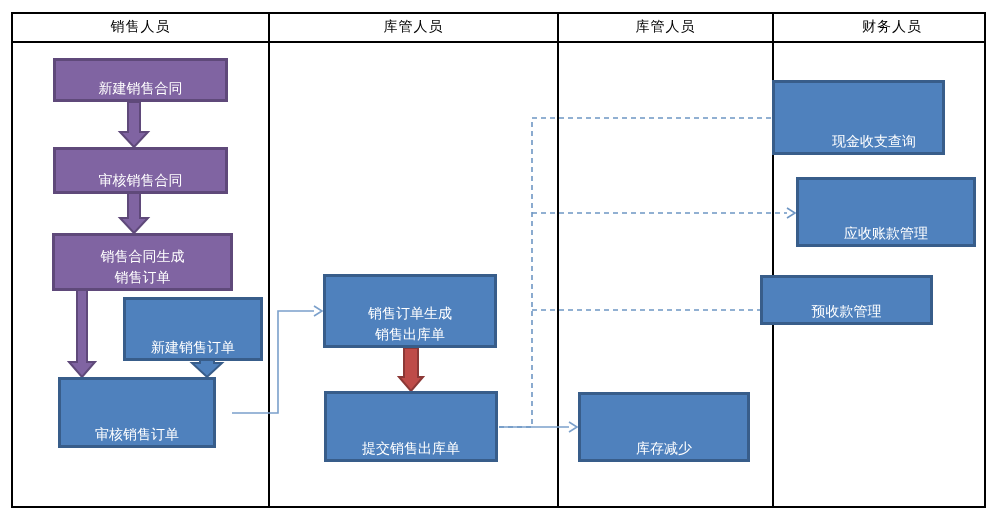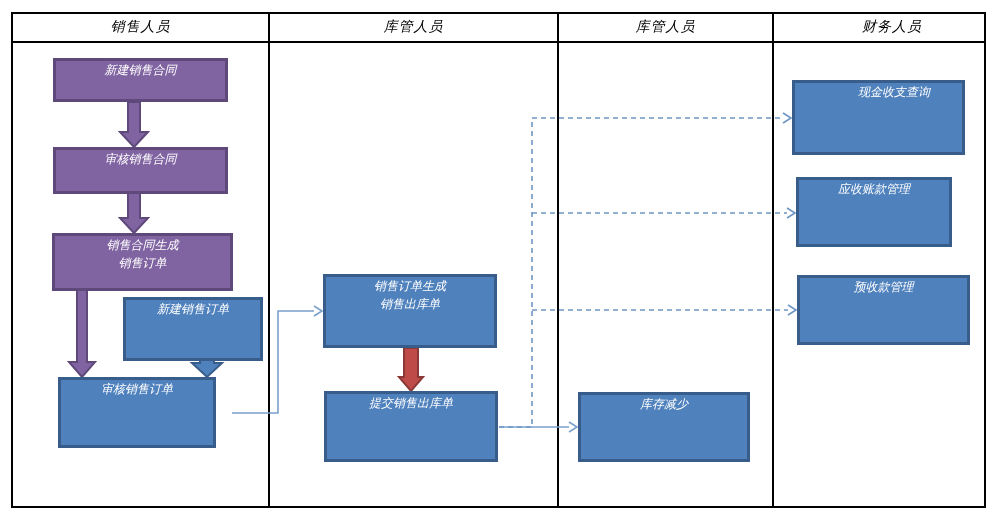--- a/index.html
+++ b/index.html
@@ -1,28 +1,27 @@
 <!DOCTYPE html>
 <html style="--purple-fill: #8064A2; --purple-border: #5F497A; --blue-fill: #4F81BD; --blue-border: #385D8A; --red-fill: #BE4B48; --red-border: #8C3836; --connector: #7BA0CB; --dashed-connector: #6E96C4; --frame-border: #000000; --header-text: #000000; --node-text: #FFFFFF;"><head>
 <meta charset="utf-8">
 <style>
   html,body{margin:0;padding:0;background:#fff;}
   .canvas{
     position:relative;width:998px;height:519px;background:#fff;overflow:hidden;
     font-family:"DejaVu Sans","Liberation Sans",sans-serif;
-    font-style:italic;
   }
   .frame{position:absolute;left:11px;top:12px;width:975px;height:496px;
     border:2px solid var(--frame-border);box-sizing:border-box;}
   .vline{position:absolute;top:12px;height:496px;width:2px;background:var(--frame-border);}
   .header-sep{position:absolute;left:11px;top:41px;width:975px;height:2px;background:var(--frame-border);}
   .lane-header{position:absolute;top:13px;height:28px;display:flex;align-items:center;justify-content:center;
     font-size:14px;color:var(--header-text);letter-spacing:1px;}
-  .node{position:absolute;box-sizing:border-box;display:flex;align-items:flex-start;justify-content:center;
-    text-align:center;color:var(--node-text);font-size:12px;line-height:1.5;white-space:pre-line;}
+  .node{position:absolute;box-sizing:border-box;display:flex;align-items:flex-end;justify-content:center;
+    text-align:center;color:var(--node-text);font-size:14px;line-height:1.5;white-space:pre-line;}
   .node.purple{background:var(--purple-fill);border:3px solid var(--purple-border);}
   .node.blue{background:var(--blue-fill);border:3px solid var(--blue-border);}
   svg.overlay{position:absolute;left:0;top:0;pointer-events:none;}
   .block-arrow-purple{fill:var(--purple-fill);stroke:var(--purple-border);stroke-width:2;}
   .block-arrow-blue{fill:var(--blue-fill);stroke:var(--blue-border);stroke-width:2;}
   .block-arrow-red{fill:var(--red-fill);stroke:var(--red-border);stroke-width:2;}
   .conn{fill:none;stroke:var(--connector);stroke-width:1.6;}
   .conn-dash{fill:none;stroke:var(--dashed-connector);stroke-width:1.6;stroke-dasharray:5 4;}
   .open-head{fill:none;stroke:var(--dashed-connector);stroke-width:1.6;}
   .open-head.solid{stroke:var(--connector);}
@@ -90,23 +89,23 @@
   </div>
   <div class="node blue" style="left:323px;top:274px;width:174px;height:74px;">
     <span>销售订单生成
 销售出库单</span>
   </div>
 
   <div class="node blue" style="left:578px;top:392px;width:172px;height:70px;">
     <span>库存减少</span>
   </div>
 
-  <div class="node blue" style="left:792px;top:80px;width:173px;height:75px;padding-left:31px;">
+  <div class="node blue" style="left:772px;top:80px;width:173px;height:75px;padding-left:31px;">
     <span>现金收支查询</span>
   </div>
-  <div class="node blue" style="left:796px;top:177px;width:156px;height:70px;">
+  <div class="node blue" style="left:796px;top:177px;width:180px;height:70px;">
     <span>应收账款管理</span>
   </div>
-  <div class="node blue" style="left:797px;top:275px;width:173px;height:70px;">
+  <div class="node blue" style="left:760px;top:275px;width:173px;height:50px;">
     <span>预收款管理</span>
   </div>
 
 </div>
 
 </body></html>

